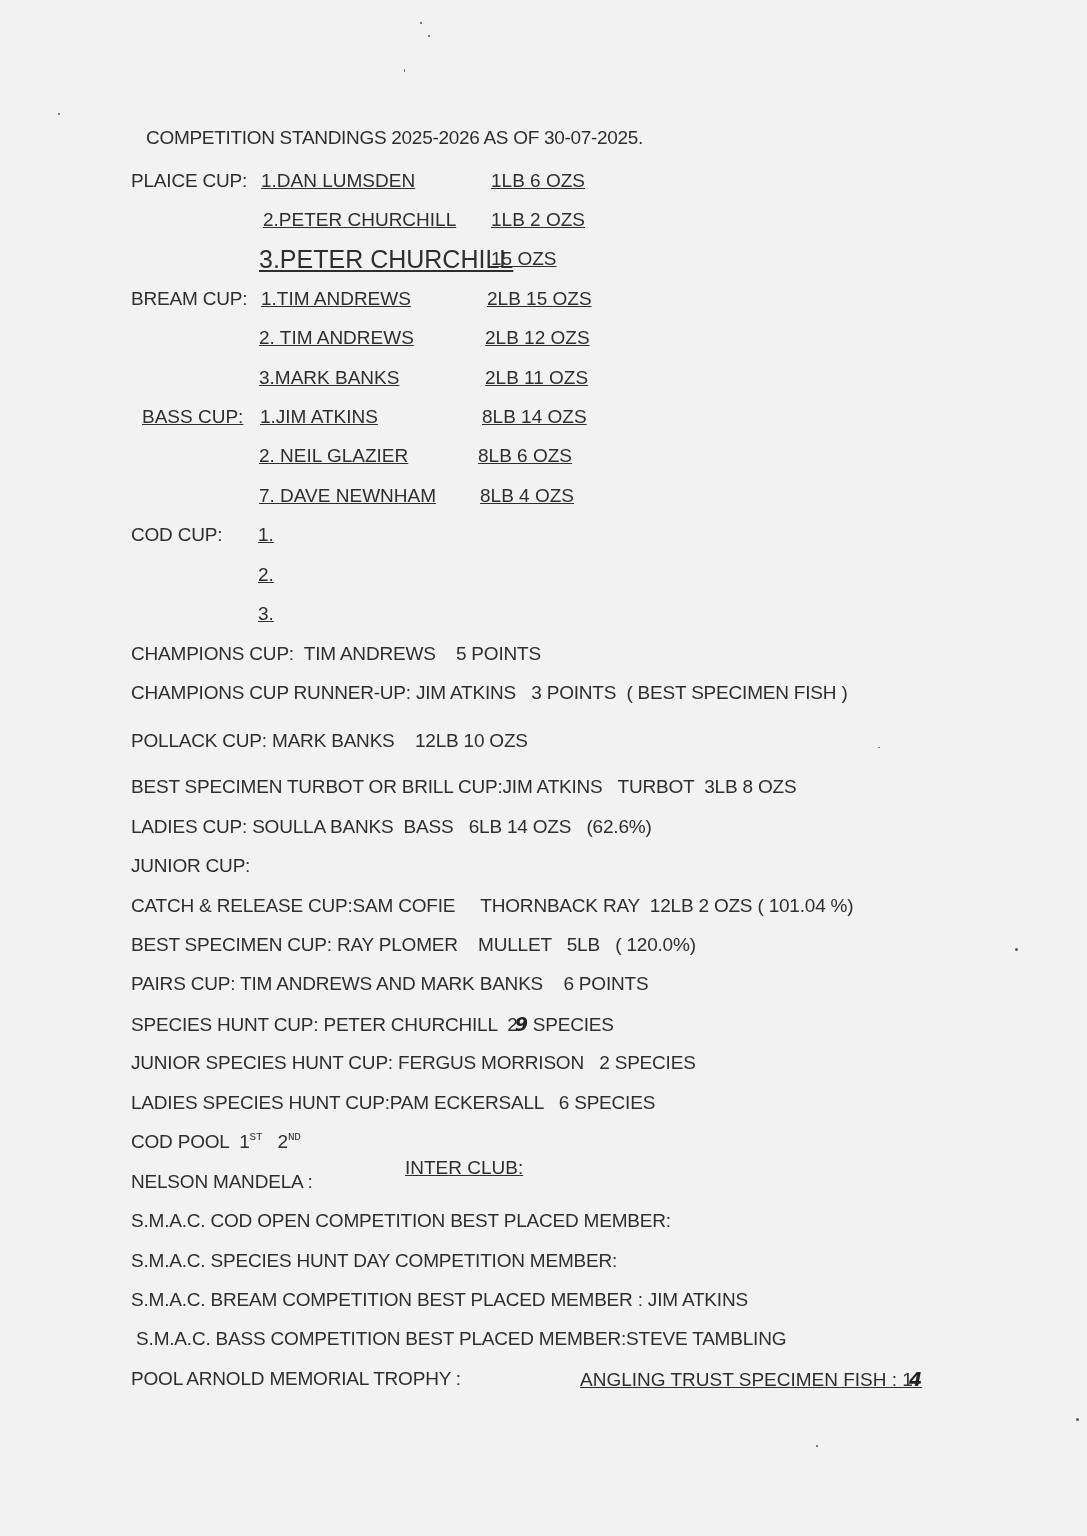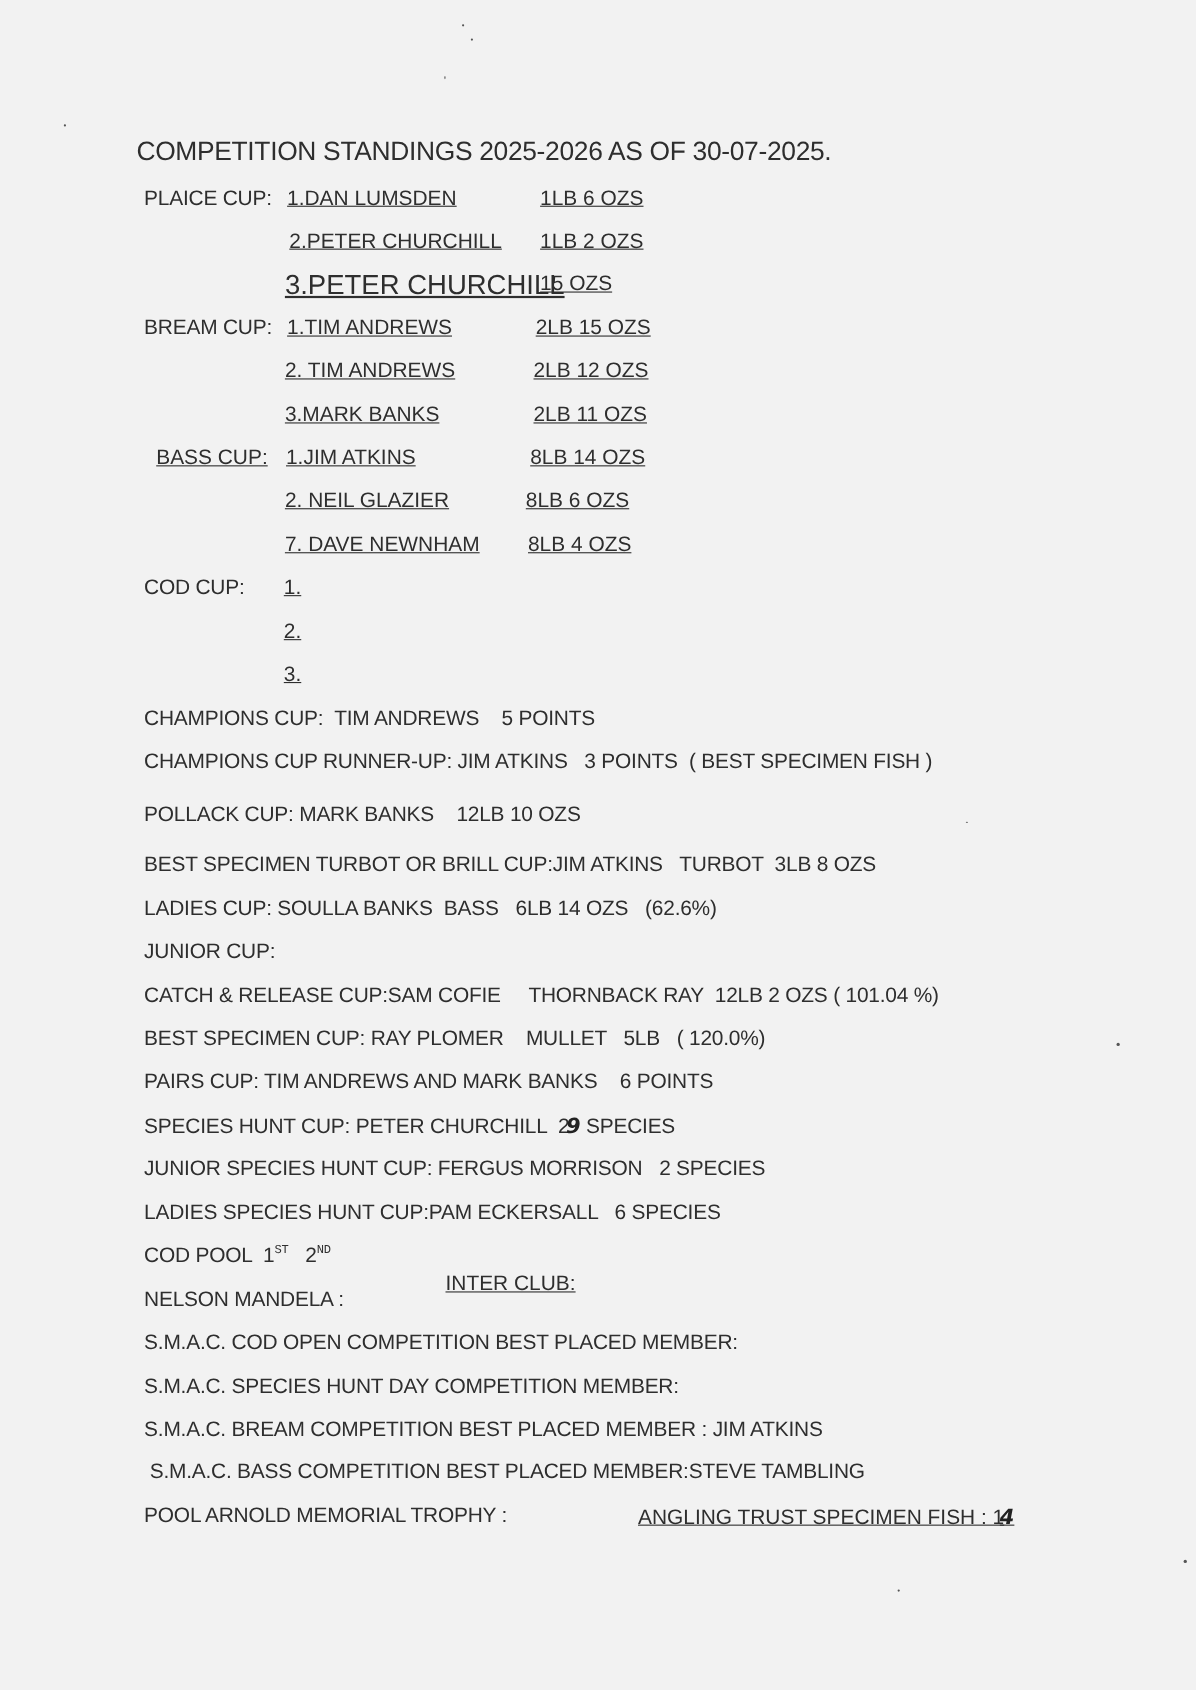--- a/index.html
+++ b/index.html
@@ -18,23 +18,23 @@
   .line {
     position: absolute;
     left: 131px;
     font-size: 19px;
     line-height: 22px;
     white-space: pre;
     letter-spacing: -0.2px;
   }
   .title {
     position: absolute;
-    left: 124px;
+    left: 146px;
     top: 124px;
-    font-size: 24px;
+    font-size: 19px;
     line-height: 28px;
     white-space: pre;
     letter-spacing: -0.3px;
     text-align: center;
   }
   .col { position: absolute; white-space: pre; text-decoration: underline; }
   sup { font-size: 11px; vertical-align: 8px; line-height: 0; font-family: Liberation Mono, monospace; }
   .hand {
     font-family: "DejaVu Sans", sans-serif;
     font-weight: bold;

